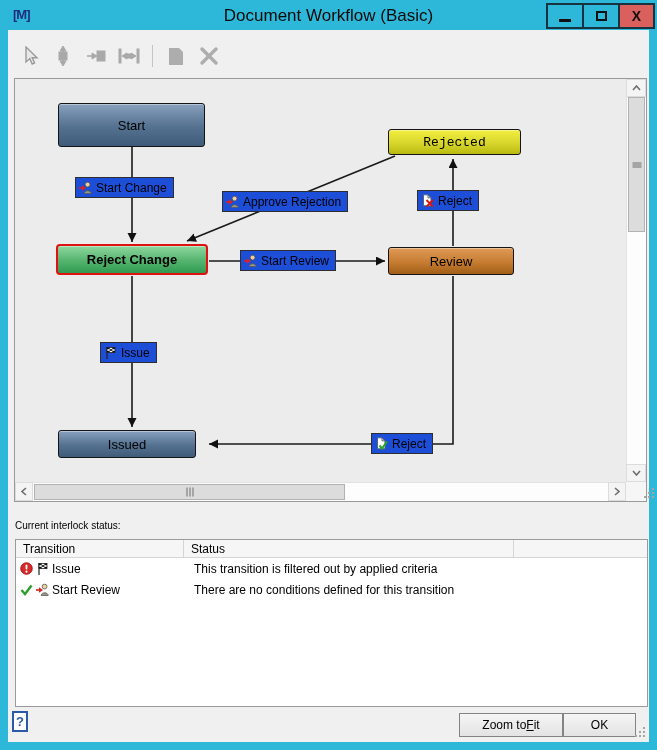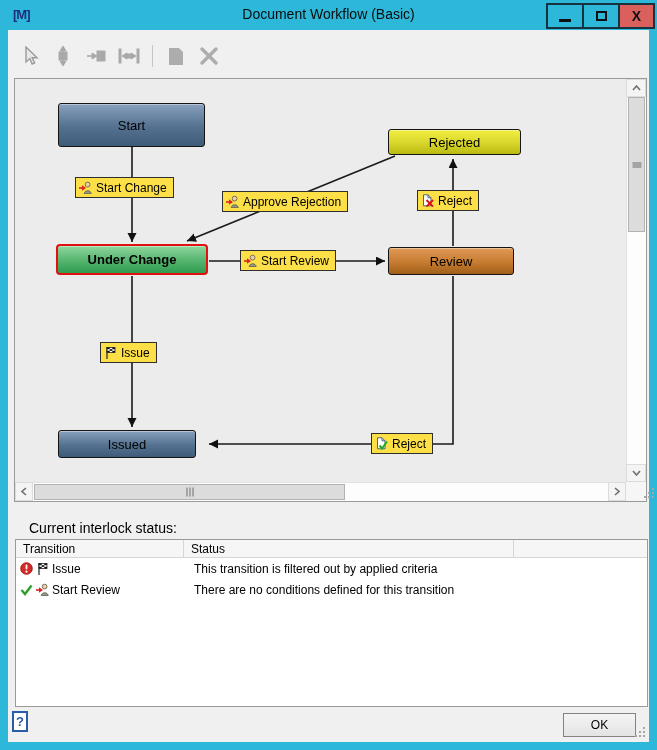--- a/index.html
+++ b/index.html
@@ -4,21 +4,21 @@
 <style>
   * { box-sizing: border-box; margin: 0; padding: 0; }
   html,body { width:657px; height:750px; }
   body { font-family:"Liberation Sans", sans-serif; color:#000; }
 
   .window { position:relative; width:657px; height:750px; background:#2db8d9; overflow:hidden; }
 
   
   .titlebar { position:absolute; left:0; top:0; width:657px; height:30px; }
   .appicon { position:absolute; left:13px; top:7px; font-weight:bold; font-size:13px; color:#1b2f7e; letter-spacing:-1px; }
-  .title { position:absolute; left:0; top:6px; width:100%; text-align:center; font-size:14px; color:#0a0a0a; }
+  .title { position:absolute; left:0; top:6px; width:100%; text-align:center; font-size:17px; color:#0a0a0a; }
   .winbtns { position:absolute; right:2px; top:3px; display:flex; }
   .wbtn { width:38px; height:26px; border:2px solid #16333f; margin-left:-2px; display:flex; align-items:center; justify-content:center; background:#2db8d9; }
   .wbtn.close { background:#d9605c; width:37px; }
   .glyph-min { width:12px; height:3px; background:#101010; margin-top:8px; }
   .glyph-max { width:11px; height:10px; border:2px solid #101010; }
   .glyph-x { font-size:14px; font-weight:bold; color:#101010; line-height:1; }
 
   
   .client { position:absolute; left:8px; top:30px; width:641px; height:712px; background:#f0f0f0; }
 
@@ -27,31 +27,31 @@
   .tbicon { display:flex; align-items:center; justify-content:center; width:24px; height:24px; }
   .tbsep { width:1px; height:22px; background:#c4c4c4; margin:0 2px; }
 
   
   .diagram { position:absolute; left:6px; top:48px; width:633px; height:424px; border:1px solid #9a9a9a; background:#fff; }
   .canvas { position:absolute; left:0; top:0; width:611px; height:403px; background:#ececec; overflow:hidden; }
   .edges { position:absolute; left:0; top:0; }
 
   .node { position:absolute; border:1px solid #141414; border-radius:3px; display:flex; align-items:center; justify-content:center; font-size:13px; box-shadow: inset 0 1px 0 rgba(255,255,255,.4); }
   .node.blue   { background:linear-gradient(#87a0bd 0%, #54718f 55%, #3e5b79 100%); }
-  .node.yellow { background:linear-gradient(#f2ef41 0%, #d8d62c 55%, #b9b90f 100%); }
+  .node.yellow { background:linear-gradient(#f2ef41 0%, #d8d62c 55%, #b9b90f 100%);font-family:Liberation Mono, monospace; }
   .node.orange { background:linear-gradient(#e09a57 0%, #c67c31 55%, #a15f17 100%); }
   .node.green  { background:linear-gradient(#8ed79e 0%, #55b46e 55%, #2f9b51 100%); border:2px solid #e01111; font-weight:bold; border-radius:4px; }
 
   .n-start        { left:43px;  top:24px;  width:147px; height:44px; }
   .n-rejected     { left:373px; top:50px;  width:133px; height:26px; }
   .n-underchange  { left:41px;  top:165px; width:152px; height:31px; }
   .n-review       { left:373px; top:168px; width:126px; height:28px; }
   .n-issued       { left:43px;  top:351px; width:138px; height:28px; }
 
-  .tlabel { position:absolute; height:21px; background:#fde047; border:1px solid #2e2e2e; display:inline-flex; align-items:center; padding:0 6px 0 3px; gap:4px; font-size:12px; white-space:nowrap; }
+  .tlabel { position:absolute; height:21px; background:#1d4ed8; border:1px solid #2e2e2e; display:inline-flex; align-items:center; padding:0 6px 0 3px; gap:4px; font-size:12px; white-space:nowrap; }
   .t-startchange   { left:60px;  top:98px;  }
   .t-correctrej    { left:207px; top:112px; }
   .t-reject        { left:402px; top:111px; }
   .t-startreview   { left:225px; top:171px; }
   .t-issue         { left:85px;  top:263px; }
   .t-approve       { left:356px; top:354px; }
 
   
   .vscroll { position:absolute; right:0; top:0; width:20px; height:403px; background:#fdfdfd; border-left:1px solid #e2e2e2; }
   .hscroll { position:absolute; left:0; bottom:0; width:611px; height:19px; background:#fdfdfd; border-top:1px solid #e2e2e2; }
@@ -66,21 +66,21 @@
   .gripV i { display:block; width:1px; height:9px; background:#6e6e6e; margin:0 1px; }
   .corner { position:absolute; right:0; bottom:0; width:20px; height:19px; background:#f6f6f6; }
   .chev { stroke:#6f6f6f; stroke-width:1.6; fill:none; }
 
   .dots { position:absolute; width:14px; height:14px; }
   .dots i { position:absolute; width:2px; height:2px; background:#a6a6a6; }
   .dg { left:636px; top:458px; }
   .wg { left:627px; top:697px; }
 
   
-  .status-label { position:absolute; left:21px; top:490px; font-size:14px; }
+  .status-label { position:absolute; left:7px; top:490px; font-size:10px; }
   .itable { position:absolute; left:7px; top:509px; width:633px; height:168px; background:#fff; border:1px solid #9a9a9a; font-size:12px; }
   .ithead { display:flex; height:18px; background:#f6f6f6; border-bottom:1px solid #d6d6d6; }
   .ithead .c { padding:2px 0 0 7px; border-right:1px solid #d6d6d6; }
   .c1 { width:168px; } .c2 { width:330px; } .c3 { flex:1; border-right:none !important; }
   .irow { display:flex; height:21px; align-items:center; }
   .irow .cell1 { width:168px; display:flex; align-items:center; gap:3px; padding-left:4px; }
   .irow .cell2 { width:440px; padding-left:10px; }
 
   
   .helpicon { position:absolute; left:4px; top:681px; width:16px; height:21px; background:#fff; border:2px solid #2a5ba8; display:flex; align-items:center; justify-content:center; font-weight:bold; color:#2a5ba8; font-size:13px; }
@@ -175,21 +175,21 @@
           </g>
         </svg>
 
         <div class="node blue n-start">
             <span>Start</span>
           </div>
         <div class="node yellow n-rejected">
             <span>Rejected</span>
           </div>
         <div class="node green n-underchange">
-            <span>Under Change</span>
+            <span>Reject Change</span>
           </div>
         <div class="node orange n-review">
             <span>Review</span>
           </div>
         <div class="node blue n-issued">
             <span>Issued</span>
           </div>
 
         <div class="tlabel t-startchange">
           <svg width="13" height="13" viewBox="0 0 13 13">
@@ -340,20 +340,25 @@
             </svg>
           <span>Start Review</span>
         </div>
         <div class="cell2">There are no conditions defined for this transition</div>
       </div>
     </div>
 
     <div class="helpicon">
         <span>?</span>
       </div>
+    <button class="btn btn-ztf">
+        <span>Zoom to </span>
+        <span class="accel">F</span>
+        <span>it</span>
+      </button>
     <button class="btn btn-ok">
         <span>OK</span>
       </button>
 
     <span class="dots wg">
       <i style="left:8px;top:0;"></i>
         <i style="left:4px;top:4px;"></i>
         <i style="left:8px;top:4px;"></i>
         <i style="left:0;top:8px;"></i>
         <i style="left:4px;top:8px;"></i>

